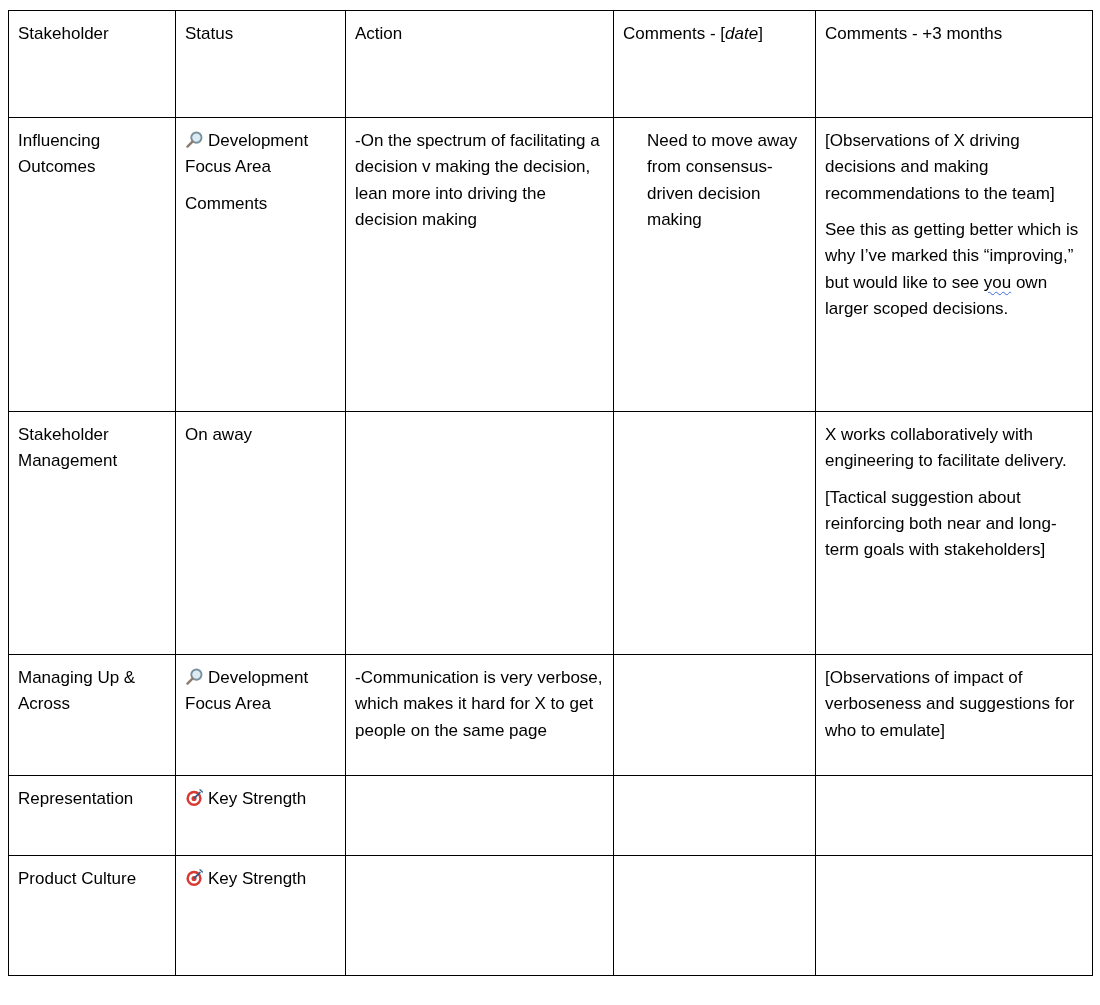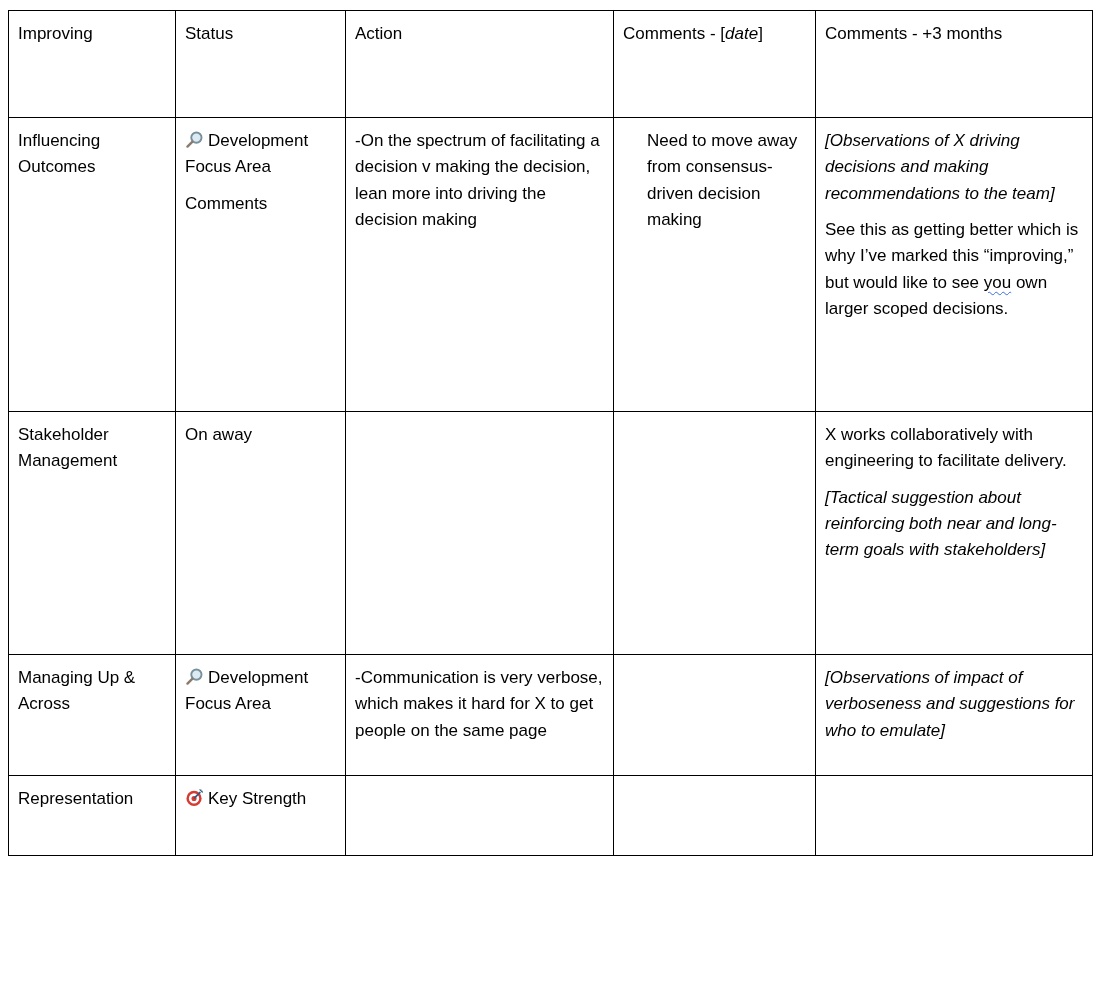--- a/index.html
+++ b/index.html
@@ -19,21 +19,21 @@
   th, td {
     border: 1.5px solid #000000;
     vertical-align: top;
     text-align: left;
     padding: 10px 8px 8px 9px;
     font-size: 17px;
     line-height: 1.55;
     font-weight: normal;
   }
   p + p { margin-top: 10px; }
-  .it { font-style: italic; }
+  .it { }
   em { font-style: italic; }
   
   tr.h-head { height: 107px; }
   tr.h-r1 { height: 294px; }
   tr.h-r2 { height: 243px; }
   tr.h-r3 { height: 121px; }
   tr.h-r4 { height: 80px; padding-left: 32px; }
   tr.h-r5 { height: 120px; }
   
   .narrow-wrap { max-width: 165px; margin-left: 24px; }
@@ -62,21 +62,21 @@
       <col style="width:167px">
       <col style="width:170px">
       <col style="width:268px">
       <col style="width:202px">
       <col style="width:277px">
     </colgroup>
 
     <thead>
       <tr class="h-head">
         <th>
-          <p>Improving</p>
+          <p>Stakeholder</p>
         </th>
         <th>
           <p>Status</p>
         </th>
         <th>
           <p>Action</p>
         </th>
         <th>
           <p><span>Comments - [</span><em>date</em><span>]</span></p>
         </th>
@@ -156,15 +156,32 @@
                   <circle cx="9.5" cy="11" r="2.7" fill="#d63a32"></circle>
                   <line x1="9.5" y1="11" x2="16.2" y2="4.3" stroke="#33597f" stroke-width="1.8"></line>
                   <path d="M14.6 1.6 L18.6 5.6 L18.6 2.9 L17.3 2.9 L17.3 1.6 Z" fill="#33597f"></path>
                 </svg></span><span>Key Strength</span></p>
         </td>
         <td></td>
         <td></td>
         <td></td>
       </tr>
 
+      <tr class="h-r5">
+        <td>
+          <p>Product Culture</p>
+        </td>
+        <td>
+          <p><span class="icon"><svg viewBox="0 0 20 20">
+                  <circle cx="9.5" cy="11" r="8" fill="#d63a32"></circle>
+                  <circle cx="9.5" cy="11" r="5.4" fill="#ffffff"></circle>
+                  <circle cx="9.5" cy="11" r="2.7" fill="#d63a32"></circle>
+                  <line x1="9.5" y1="11" x2="16.2" y2="4.3" stroke="#33597f" stroke-width="1.8"></line>
+                  <path d="M14.6 1.6 L18.6 5.6 L18.6 2.9 L17.3 2.9 L17.3 1.6 Z" fill="#33597f"></path>
+                </svg></span><span>Key Strength</span></p>
+        </td>
+        <td></td>
+        <td></td>
+        <td></td>
+      </tr>
     </tbody>
   </table>
 </div>
 
 </body></html>

